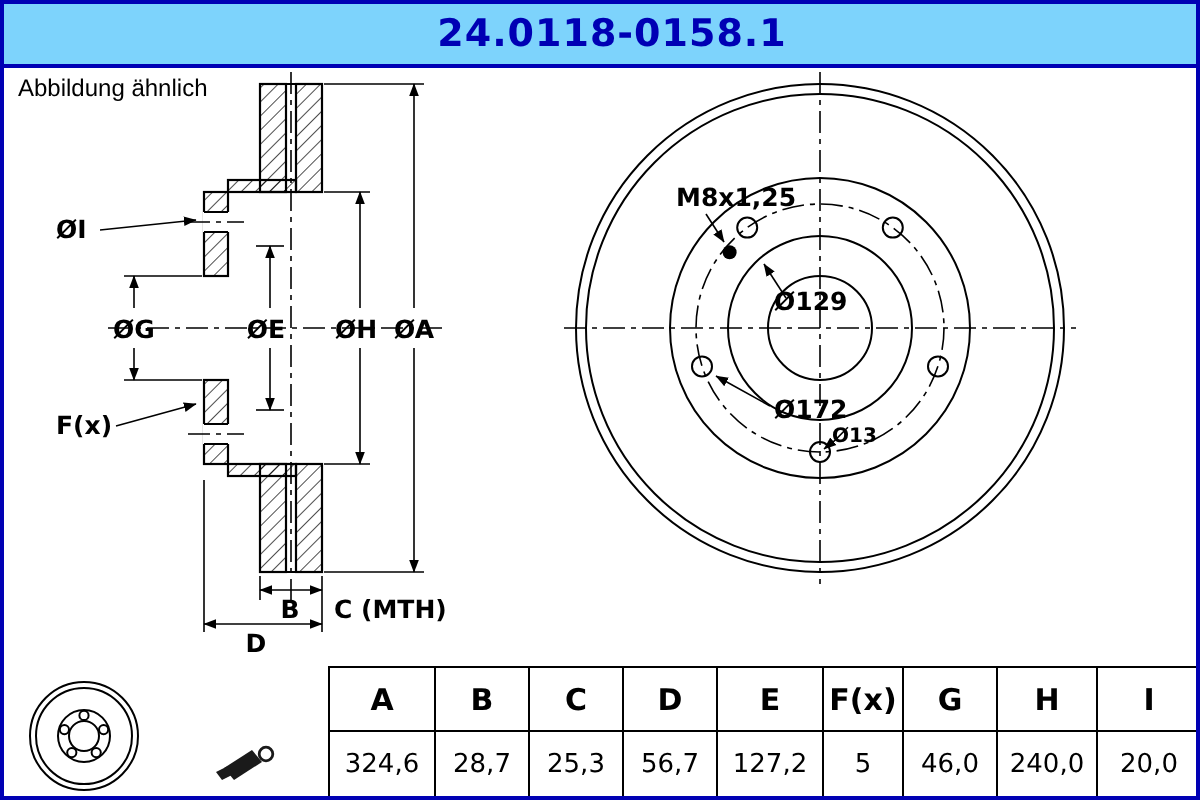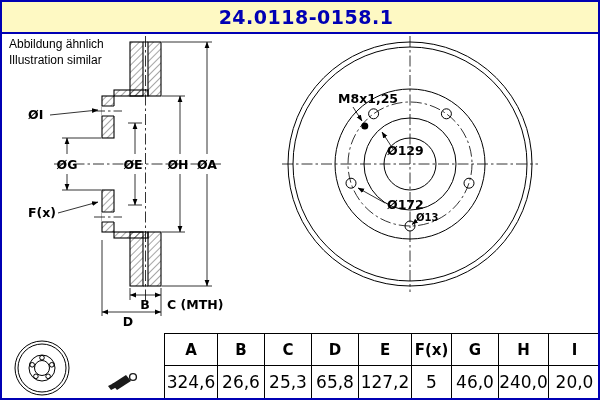--- a/index.html
+++ b/index.html
@@ -3,21 +3,21 @@
 <meta charset="utf-8">
 <style>
   html,body{margin:0;padding:0;background:#888;}
   .page{
     position:relative;width:600px;height:400px;background:#fff;
     border:2px solid #0000b4;box-sizing:border-box;overflow:hidden;
     font-family:"Liberation Sans",sans-serif;
   }
   .header{
     position:absolute;top:0;left:0;right:0;height:30px;
-    border-bottom:2px solid #0000b4;background:#fef9c3;
+    border-bottom:2px solid #0000b4;background:#7dd3fc;
     display:flex;align-items:center;justify-content:center;gap:38px;
     color:#0000b4;font-weight:bold;font-size:19px;letter-spacing:.5px;
     font-family:"DejaVu Sans",sans-serif;
     padding-left:12px;
   }
   .note{
     position:absolute;top:35px;left:7px;font-size:12px;line-height:1.3;color:#000;
   }
   .drawing-svg{position:absolute;left:0;top:0;width:600px;height:400px;}
   .part{fill:url(#hatch);stroke:#000;stroke-width:1.1;}
@@ -27,34 +27,33 @@
   .lbl{font-family:"DejaVu Sans",sans-serif;font-weight:bold;font-size:12.5px;fill:#000;}
   .lbl-sm{font-size:10px;}
   .dims-table{
     position:absolute;left:162px;top:331px;width:436px;background:#fff;
     border-collapse:collapse;table-layout:fixed;
   }
   .dims-table th,.dims-table td{
     border:1.5px solid #000;text-align:center;padding:0;
   }
   .dims-table th{height:31px;font-size:15px;font-weight:bold;font-family:"DejaVu Sans",sans-serif;}
-  .dims-table td{height:32px;font-size:17px;font-family:"DejaVu Sans",sans-serif;}
+  .dims-table td{height:32px;font-size:13px;font-family:"DejaVu Sans",sans-serif;}
 </style>
 </head>
 <body>
 
 <div class="page">
 
   <div class="header">
     <span>24.0118-0158.1</span>
   </div>
 
   <div class="note">
     <div>Abbildung ähnlich</div>
-    <div>Illustration similar</div>
   </div>
 
   <svg class="drawing-svg" viewBox="0 0 600 400">
     <defs>
       <pattern id="hatch" width="5" height="5" patternUnits="userSpaceOnUse" patternTransform="rotate(45)">
         <line x1="0" y1="0" x2="0" y2="5" stroke="#000" stroke-width="0.7"></line>
       </pattern>
       <marker id="arr" viewBox="0 0 10 10" refX="9.5" refY="5" markerWidth="8" markerHeight="8" orient="auto-start-reverse">
         <path d="M0,1.2 L10,5 L0,8.8 Z" fill="#000"></path>
       </marker>
@@ -216,23 +215,23 @@
       <th>C</th>
       <th>D</th>
       <th>E</th>
       <th>F(x)</th>
       <th>G</th>
       <th>H</th>
       <th>I</th>
     </tr>
     <tr>
       <td>324,6</td>
-      <td>26,6</td>
+      <td>28,7</td>
       <td>25,3</td>
-      <td>65,8</td>
+      <td>56,7</td>
       <td>127,2</td>
       <td>5</td>
       <td>46,0</td>
       <td>240,0</td>
       <td>20,0</td>
     </tr>
   </tbody>
     </table>
 
 </div>

